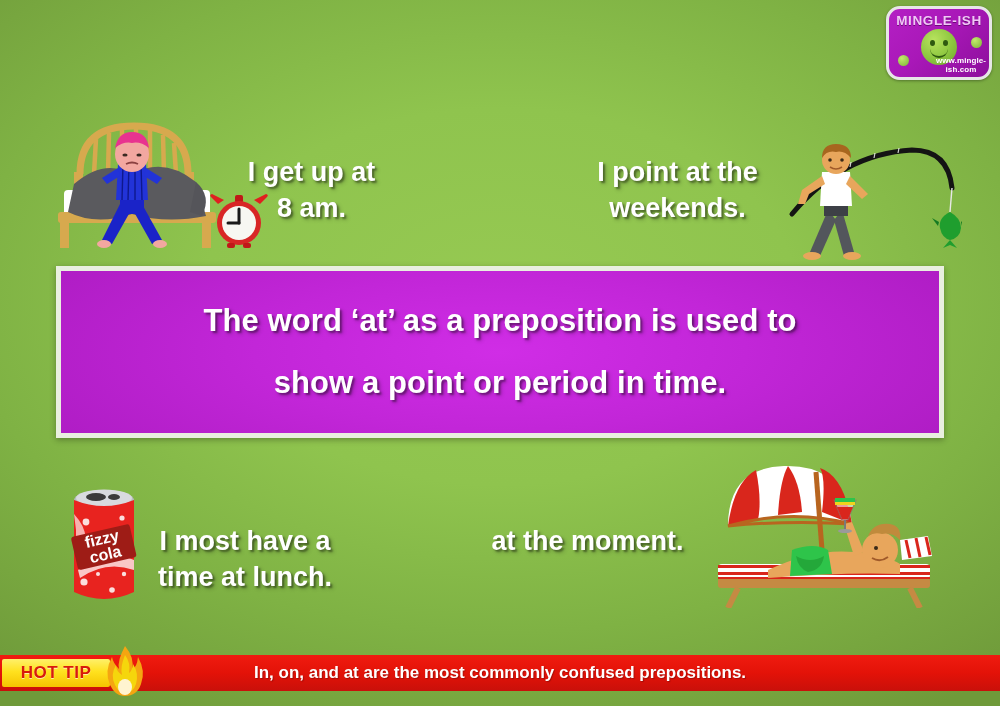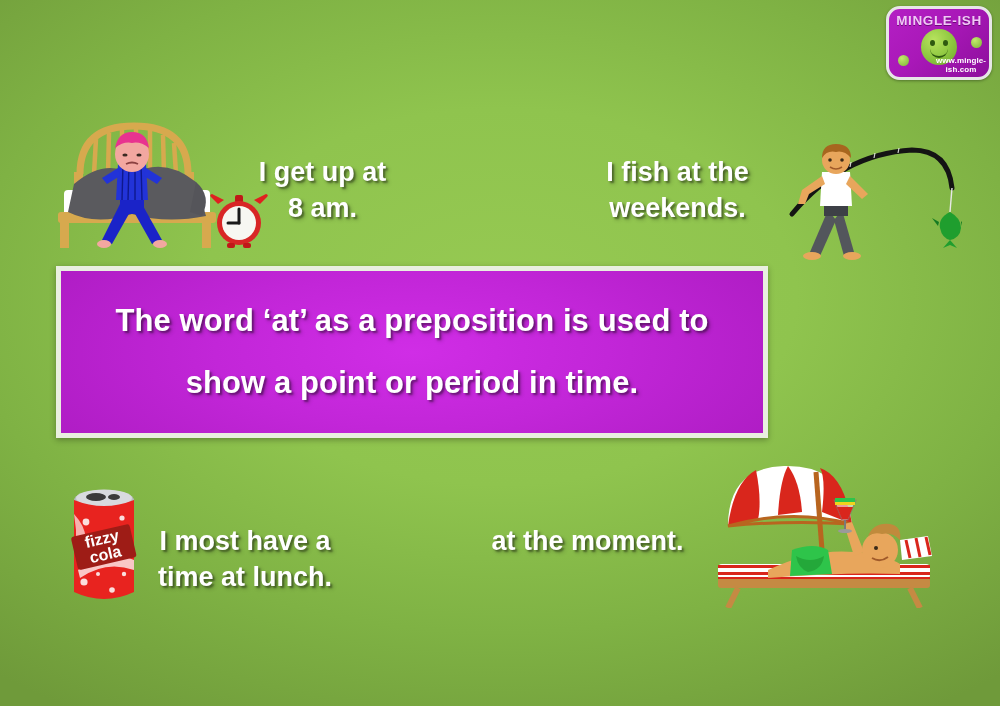--- a/index.html
+++ b/index.html
@@ -95,30 +95,30 @@
   
   .caption {
     position: absolute;
     text-align: center;
     font-size: 27px;
     font-weight: bold;
     line-height: 1.33;
     color: #ffffff;
     text-shadow: 2px 2px 2px rgba(0,0,0,.40), 3px 3px 4px rgba(0,0,0,.2);
   }
-  .cap-1 { top: 155px; left: 215px; width: 215px; }
+  .cap-1 { top: 155px; left: 204px; width: 215px; }
   .cap-2 { top: 155px; left: 570px; width: 215px; }
   .cap-3 { top: 524px; left: 120px; width: 250px; }
   .cap-4 { top: 524px; left: 455px; width: 265px; }
 
   
   .definition {
     position: absolute;
     left: 56px; top: 266px;
-    width: 712px; height: 172px;
+    width: 888px; height: 172px;
     border: 5px solid #e9efe0;
     background:
       radial-gradient(ellipse 70% 120% at 50% 50%, #d02de6 0%, #c226d8 40%, #a819bd 100%);
     box-shadow: 0 2px 6px rgba(0,0,0,.3);
     display: flex;
     flex-direction: column;
     align-items: center;
     justify-content: center;
     gap: 26px;
   }
@@ -298,21 +298,21 @@
     <circle cx="70" cy="24" r="1.8" fill="#3a2a18"></circle>
     <path d="M58 31 Q64 35 70 31" fill="none" stroke="#a05a2a" stroke-width="1.6"></path>
   </svg>
 
   <div class="caption cap-1">
     <div>I get up at</div>
     <div>8 am.</div>
   </div>
 
   <div class="caption cap-2">
-    <div>I fish at the</div>
+    <div>I point at the</div>
     <div>weekends.</div>
   </div>
 
   <div class="definition">
     <div class="def-line">The word ‘at’ as a preposition is used to</div>
     <div class="def-line">show a point or period in time.</div>
   </div>
 
   <svg class="cola" viewBox="0 0 96 138">
     <ellipse cx="48" cy="26" rx="30" ry="10" fill="#b9bcc0"></ellipse>
@@ -387,14 +387,25 @@
 
   <div class="caption cap-3">
     <div>I most have a</div>
     <div>time at lunch.</div>
   </div>
 
   <div class="caption cap-4">
     <div>at the moment.</div>
   </div>
 
+  <div class="tipbar">
+    <div class="tip-badge">
+      <span class="tip-badge-label">HOT TIP</span>
+    </div>
+    <svg class="flame" viewBox="0 0 42 52">
+      <path d="M21 1 Q13 16 15 24 Q9 18 8 12 Q0 26 6 40 Q12 52 21 51 Q33 51 37 39 Q42 26 34 12 Q33 22 28 25 Q31 13 21 1 Z" fill="#f5a511"></path>
+      <path d="M21 10 Q16 22 18 30 Q12 26 12 20 Q6 30 11 40 Q15 48 21 48 Q29 48 32 39 Q35 28 29 19 Q28 26 25 28 Q27 18 21 10 Z" fill="#f5d60c"></path>
+      <ellipse cx="21" cy="42" rx="7" ry="8" fill="#fff4d0"></ellipse>
+    </svg>
+    <span class="tip-text">In, on, and at are the most commonly confused prepositions.</span>
+  </div>
 
 </div>
 
 </body></html>

